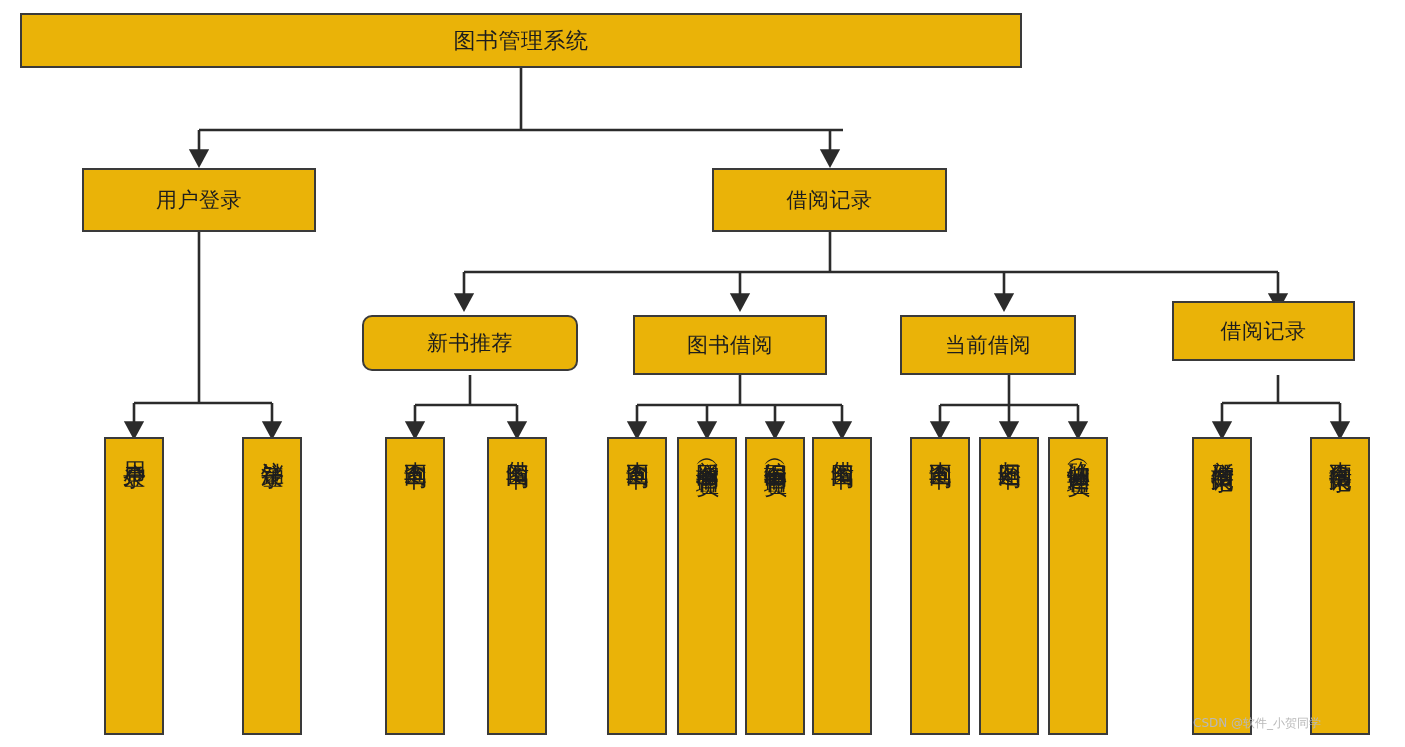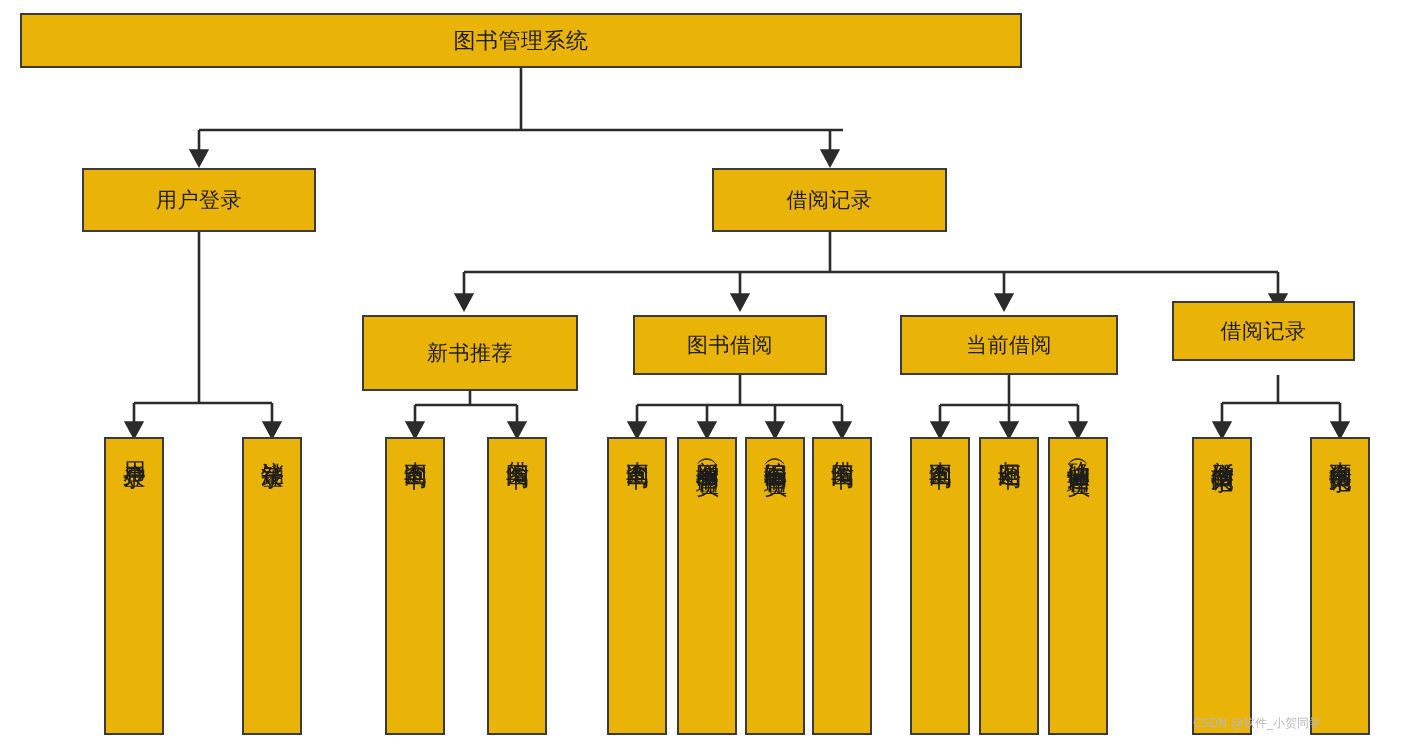--- a/index.html
+++ b/index.html
@@ -133,27 +133,27 @@
     <span class="label">图书管理系统</span>
   </div>
 
   <div class="node h" style="left:82px; top:168px; width:234px; height:64px;">
     <span class="label">用户登录</span>
   </div>
   <div class="node h" style="left:712px; top:168px; width:235px; height:64px;">
     <span class="label">借阅记录</span>
   </div>
 
-  <div class="node h" style="left:362px; top:315px; width:216px; height:76px;">
+  <div class="node h" style="left:362px; top:315px; width:216px; height:56px;border-radius:10px;">
     <span class="label">新书推荐</span>
   </div>
   <div class="node h" style="left:633px; top:315px; width:194px; height:60px;">
     <span class="label">图书借阅</span>
   </div>
-  <div class="node h" style="left:900px; top:315px; width:218px; height:60px;">
+  <div class="node h" style="left:900px; top:315px; width:176px; height:60px;">
     <span class="label">当前借阅</span>
   </div>
   <div class="node h" style="left:1172px; top:301px; width:183px; height:60px;">
     <span class="label">借阅记录</span>
   </div>
 
   <div class="node v" style="left:104px; top:437px; width:60px; height:298px;">
     <span class="label">用户登录</span>
   </div>
   <div class="node v" style="left:242px; top:437px; width:60px; height:298px;">

